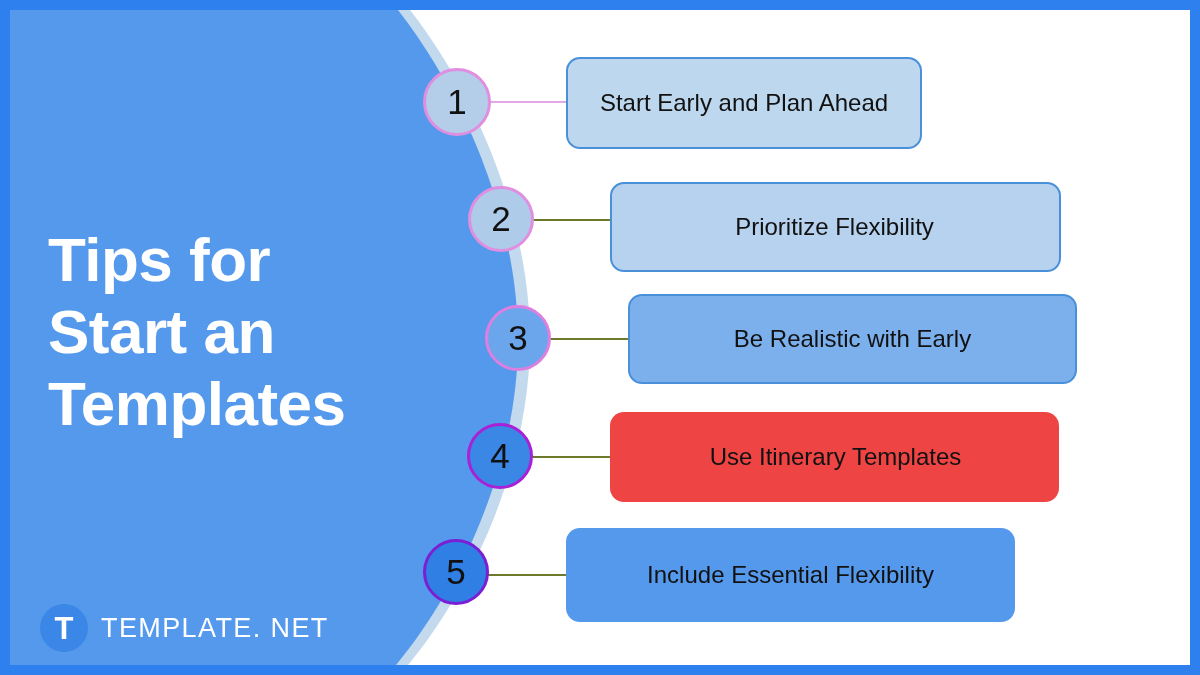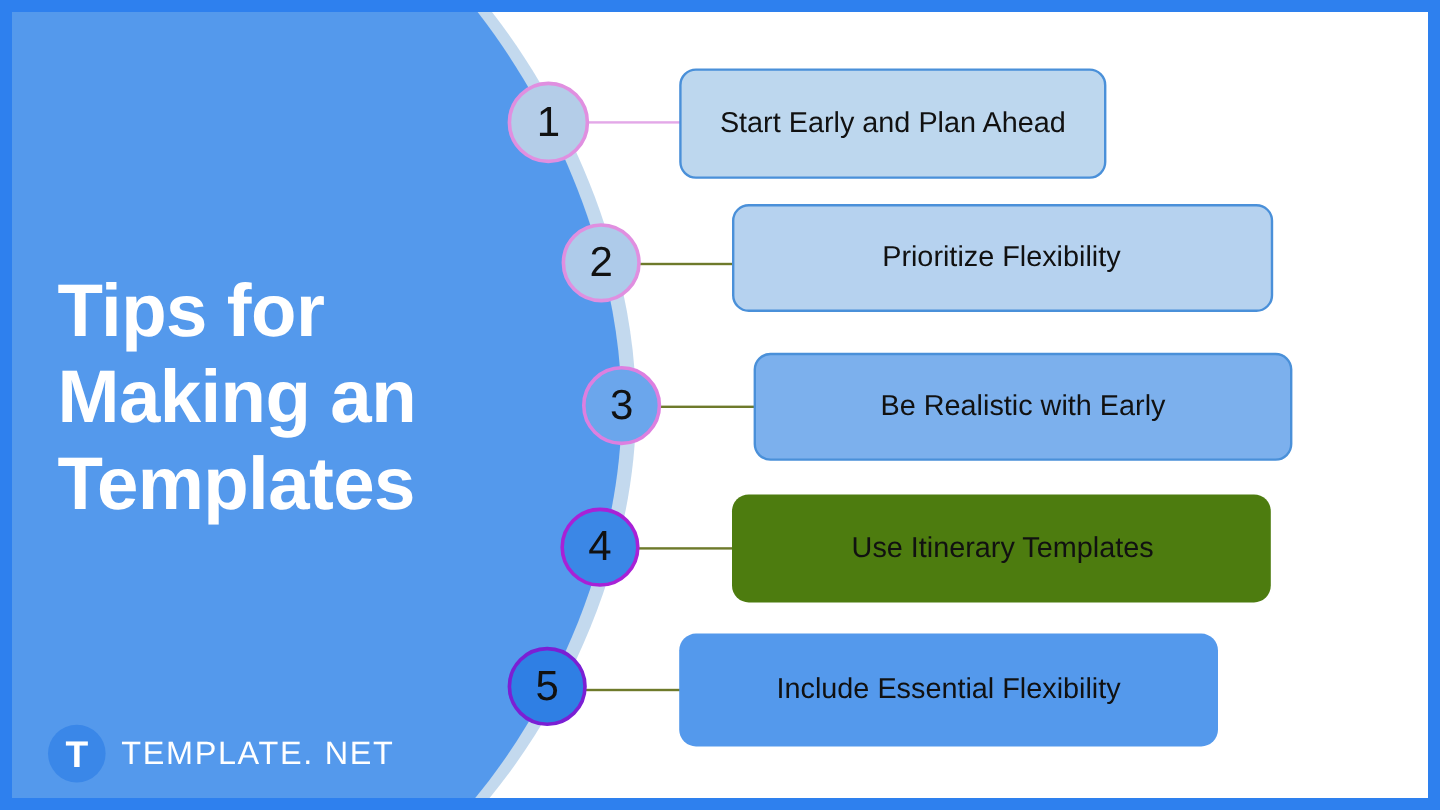--- a/index.html
+++ b/index.html
@@ -125,21 +125,21 @@
 
   <div id="left-panel">
     <svg viewBox="0 0 520 655" preserveAspectRatio="none" aria-hidden="true">
       <path id="panel-shadow-path" d="M0,0 L400,0 C470,90 520,215 520,330 C520,447 468,570 398,655 L0,655 Z" fill="#C3D9EE"></path>
       <path id="panel-path" d="M0,0 L388,0 C458,90 508,215 508,330 C508,447 456,570 386,655 L0,655 Z" fill="#5499EC"></path>
     </svg>
   </div>
 
   <div id="headline">
     <span class="ln">Tips for</span>
-    <span class="ln">Making an</span>
+    <span class="ln">Start an</span>
     <span class="ln">Templates</span>
   </div>
 
   <div id="logo">
     <div id="logo-mark" style="background: rgb(58, 135, 232);">T</div>
     <div id="logo-text">TEMPLATE. NET</div>
   </div>
 
   <div class="connector" style="left: 490px; top: 101px; width: 78px; background: rgb(227, 168, 232);"></div>
   <div class="connector" style="left: 533px; top: 219px; width: 80px; background: rgb(110, 122, 43);"></div>
@@ -147,19 +147,19 @@
   <div class="connector" style="left: 532px; top: 456px; width: 80px; background: rgb(110, 122, 43);"></div>
   <div class="connector" style="left: 488px; top: 574px; width: 80px; background: rgb(110, 122, 43);"></div>
 
   <div class="num-circle" style="left: 423px; top: 68px; width: 68px; height: 68px; font-size: 35px; background: rgb(180, 205, 232); border: 3px solid rgb(224, 143, 224);">1</div>
   <div class="num-circle" style="left: 468px; top: 186px; width: 66px; height: 66px; font-size: 35px; background: rgb(174, 203, 234); border: 3px solid rgb(224, 143, 224);">2</div>
   <div class="num-circle" style="left: 485px; top: 305px; width: 66px; height: 66px; font-size: 35px; background: rgb(107, 166, 236); border: 3px solid rgb(221, 127, 224);">3</div>
   <div class="num-circle" style="left: 467px; top: 423px; width: 66px; height: 66px; font-size: 35px; background: rgb(59, 135, 230); border: 3px solid rgb(168, 33, 214);">4</div>
   <div class="num-circle" style="left: 423px; top: 539px; width: 66px; height: 66px; font-size: 35px; background: rgb(47, 127, 228); border: 3px solid rgb(123, 31, 212);">5</div>
 
   <div class="step-box" style="left: 566px; top: 57px; width: 356px; height: 92px; background: rgb(189, 215, 238); border: 2px solid rgb(74, 144, 217);">Start Early and Plan Ahead</div>
-  <div class="step-box" style="left: 610px; top: 170px; width: 451px; height: 90px; background: rgb(182, 210, 239); border: 2px solid rgb(74, 144, 217); padding-left: 16px;">Prioritize Flexibility</div>
+  <div class="step-box" style="left: 610px; top: 182px; width: 451px; height: 90px; background: rgb(182, 210, 239); border: 2px solid rgb(74, 144, 217); padding-left: 16px;">Prioritize Flexibility</div>
   <div class="step-box" style="left: 628px; top: 294px; width: 449px; height: 90px; background: rgb(124, 176, 237); border: 2px solid rgb(74, 144, 217);">Be Realistic with Early</div>
-  <div class="step-box" style="left: 610px; top: 412px; width: 449px; height: 90px; background: #4d7c0f; border: none; padding-left: 20px;">Use Itinerary Templates</div>
+  <div class="step-box" style="left: 610px; top: 412px; width: 449px; height: 90px; background: #ef4444; border: none; padding-left: 20px;">Use Itinerary Templates</div>
   <div class="step-box" style="left: 566px; top: 528px; width: 449px; height: 94px; background: rgb(84, 153, 236); border: none;">Include Essential Flexibility</div>
 
   <div id="frame" style="border-color: rgb(46, 128, 238);"></div>
 </div>
 
 </body></html>

